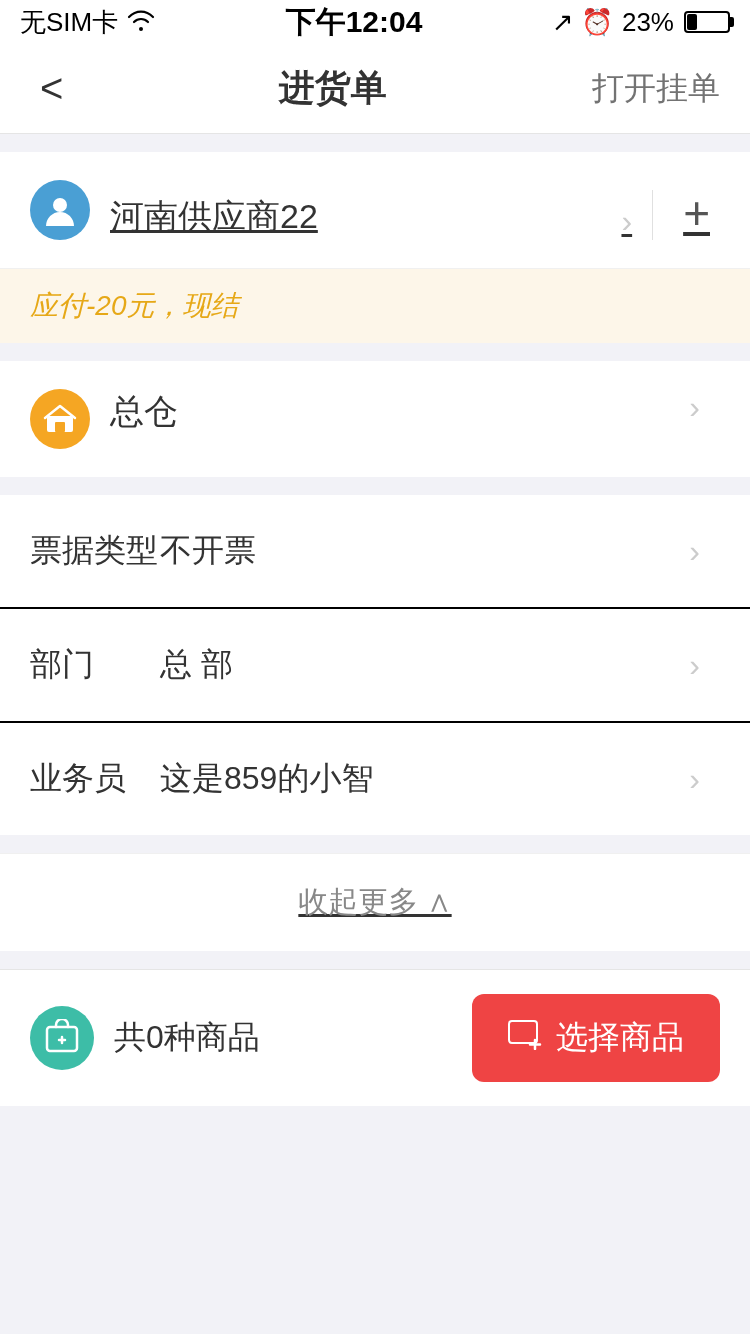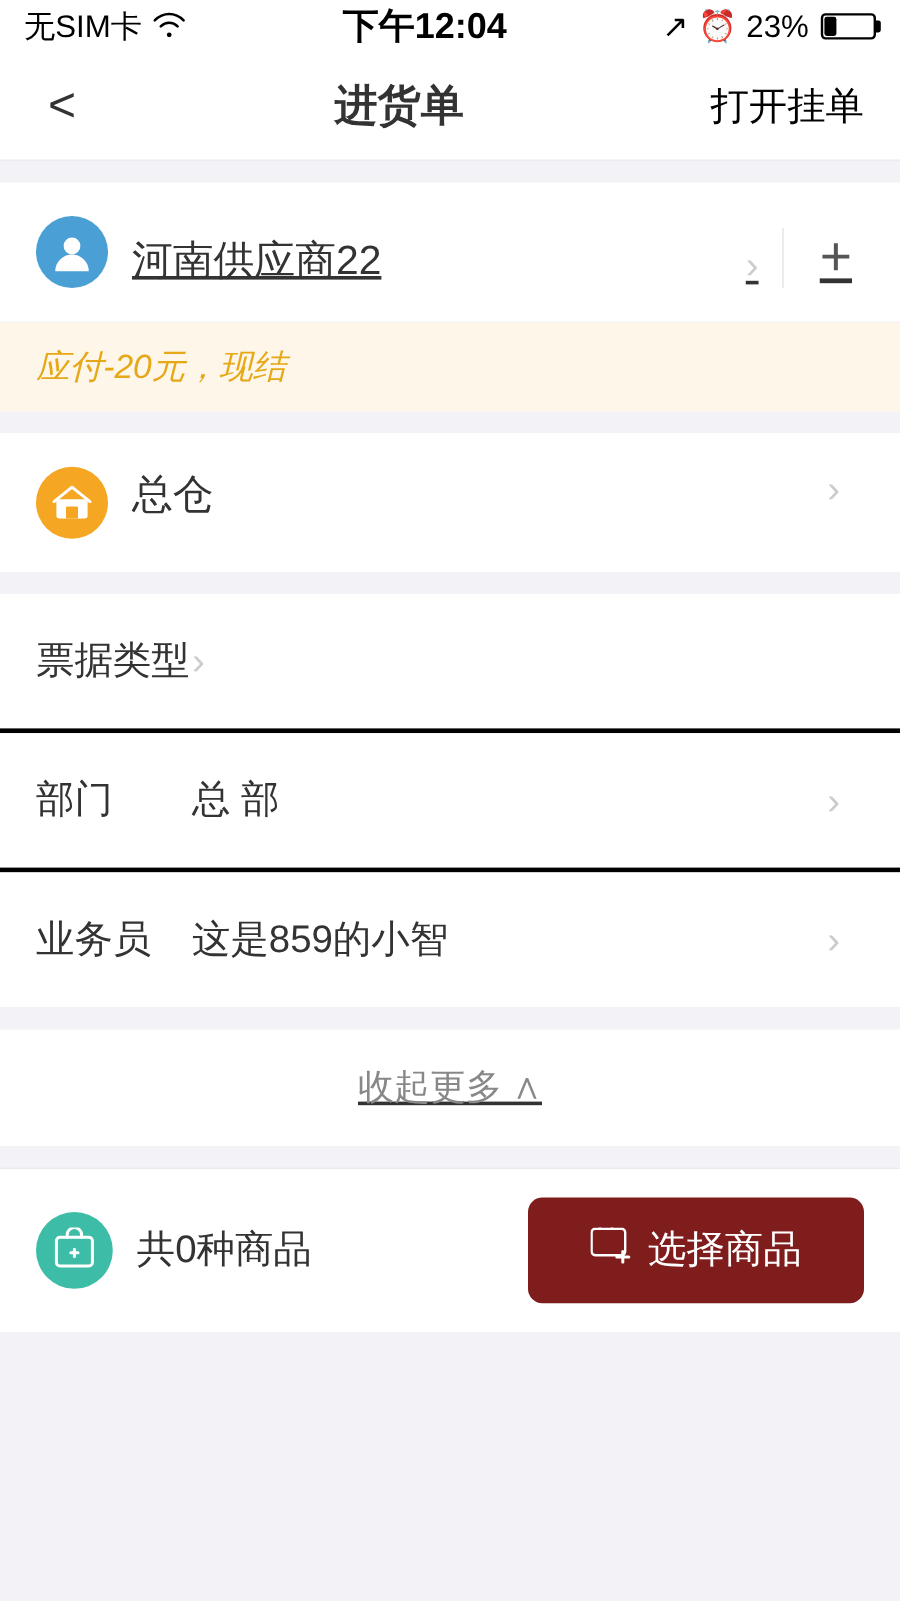--- a/index.html
+++ b/index.html
@@ -75,21 +75,21 @@
       cursor: pointer;
       padding: 10px;
     }
     .nav-title {
       font-size: 36px;
       font-weight: 600;
       color: #333;
     }
     .nav-action {
       font-size: 32px;
-      color: #000000;
+      color: #737373;
       cursor: pointer;
     }
 
     
     .section-gap {
       height: 18px;
       background: #f2f2f7;
     }
 
     
@@ -173,21 +173,21 @@
       font-size: 34px;
       color: #333;
     }
 
     
     .form-row {
       display: flex;
       align-items: center;
       padding: 34px 30px;
       background: #fff;
-      border-bottom: 4px solid #000000;
+      border-bottom: 2px solid #000000;
     }
     .form-label {
       font-size: 32px;
       color: #333;
       width: 130px;
       flex-shrink: 0;
     }
     .form-value {
       flex: 1;
       font-size: 32px;
@@ -234,25 +234,25 @@
       justify-content: center;
       margin-right: 20px;
       flex-shrink: 0;
     }
     .product-count {
       flex: 1;
       font-size: 32px;
       color: #333;
     }
     .select-btn {
-      background: #7f1d1d;
+      background: #ef4444;
       color: #fff;
       font-size: 32px;
       border-radius: 12px;
-      padding: 22px 52px;
+      padding: 22px 36px;
       display: flex;
       align-items: center;
       gap: 12px;
       cursor: pointer;
       border: none;
     }
     .select-btn-icon {
       font-size: 34px;
     }
   </style>
@@ -322,20 +322,21 @@
     <span class="warehouse-name">总仓</span>
     <span class="chevron">›</span>
   </div>
 </div>
 
 <div class="section-gap"></div>
 
 <div class="card">
   <div class="form-row">
     <span class="form-label">票据类型</span>
+    <span class="form-value">不开票</span>
     <span class="chevron">›</span>
   </div>
   <div class="form-row">
     <span class="form-label">部门</span>
     <span class="form-value">总 部</span>
     <span class="chevron">›</span>
   </div>
   <div class="form-row">
     <span class="form-label">业务员</span>
     <span class="form-value">这是859的小智</span>

